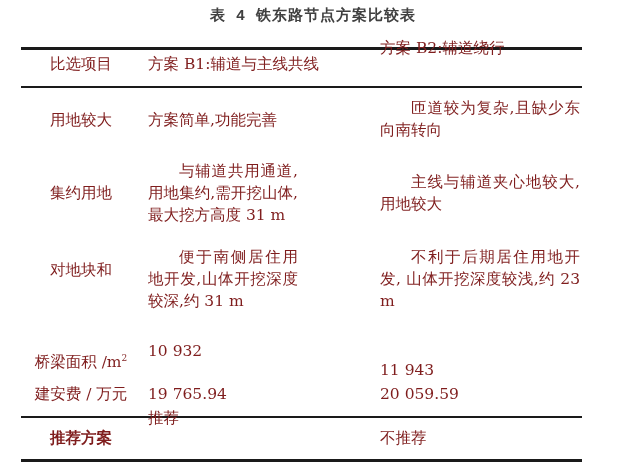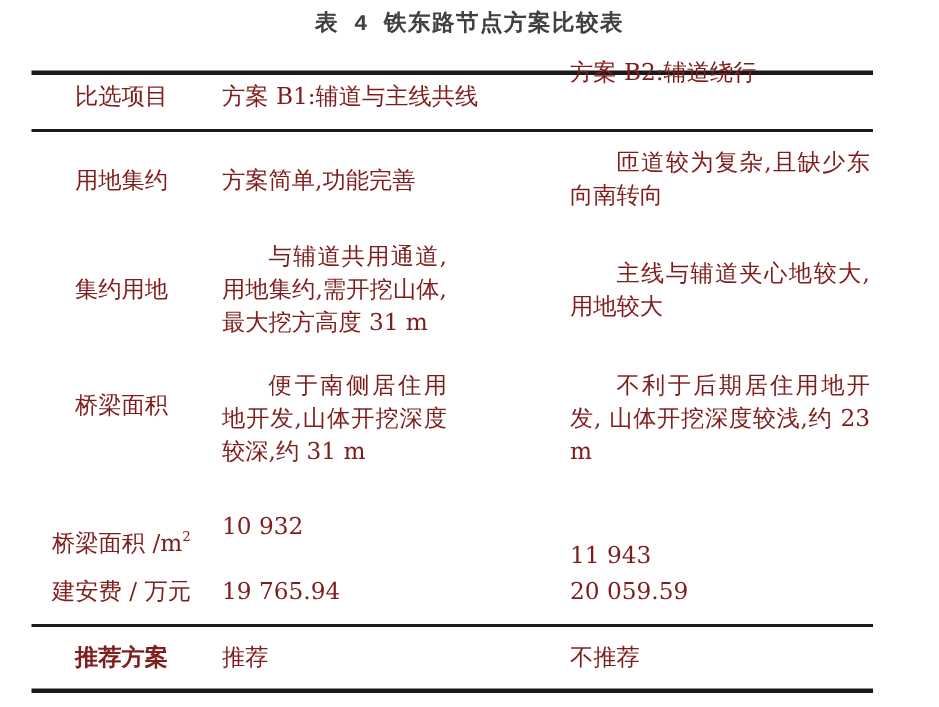--- a/index.html
+++ b/index.html
@@ -29,41 +29,41 @@
 </div>
 
 <div class="rule thick" style="top:47px;"></div>
 
 <div class="cell c1" style="top:53px;">比选项目</div>
 <div class="cell c2 center" style="top:53px;">方案 B1:辅道与主线共线</div>
 <div class="cell c3 center" style="top:37px;">方案 B2:辅道绕行</div>
 
 <div class="rule mid" style="top:86px;"></div>
 
-<div class="cell c1" style="top:109px;">用地集约</div>
+<div class="cell c1" style="top:109px;">用地较大</div>
 <div class="cell c2 center" style="top:109px;">方案简单,功能完善</div>
 <div class="cell c3 indent just" style="top:97px;">匝道较为复杂,且缺少东向南转向</div>
 
 <div class="cell c1" style="top:182px;">集约用地</div>
 <div class="cell c2 indent just" style="top:160px; width:150px;">与辅道共用通道,用地集约,需开挖山体,最大挖方高度 31 m</div>
 <div class="cell c3 indent just" style="top:171px;">主线与辅道夹心地较大,用地较大</div>
 
 <div class="cell c1" style="top:259px; line-height:23px;">
-  <div>桥梁面积</div>
+  <div>对地块和</div>
 </div>
 <div class="cell c2 indent just" style="top:246px; width:150px;">便于南侧居住用地开发,山体开挖深度较深,约 31 m</div>
 <div class="cell c3 indent just" style="top:246px;">不利于后期居住用地开发, 山体开挖深度较浅,约 23 m</div>
 
 <div class="cell c1" style="top:340px;margin-top:11px;"><span>桥梁面积 /m</span><sup>2</sup></div>
 <div class="cell c2 center" style="top:340px;">10 932</div>
 <div class="cell c3 center" style="top:359px;">11 943</div>
 
 <div class="cell c1" style="top:383px;">建安费 / 万元</div>
 <div class="cell c2 center" style="top:383px;">19 765.94</div>
 <div class="cell c3 center" style="top:383px;">20 059.59</div>
 
 <div class="rule mid" style="top:416px;"></div>
 
 <div class="cell c1" style="top:427px;font-weight:bold;">推荐方案</div>
-<div class="cell c2 center" style="top:427px;">推荐</div>
+<div class="cell c2 center" style="top:407px;">推荐</div>
 <div class="cell c3 center" style="top:427px;">不推荐</div>
 
 <div class="rule thick" style="top:459px;"></div>
 
 </body></html>

